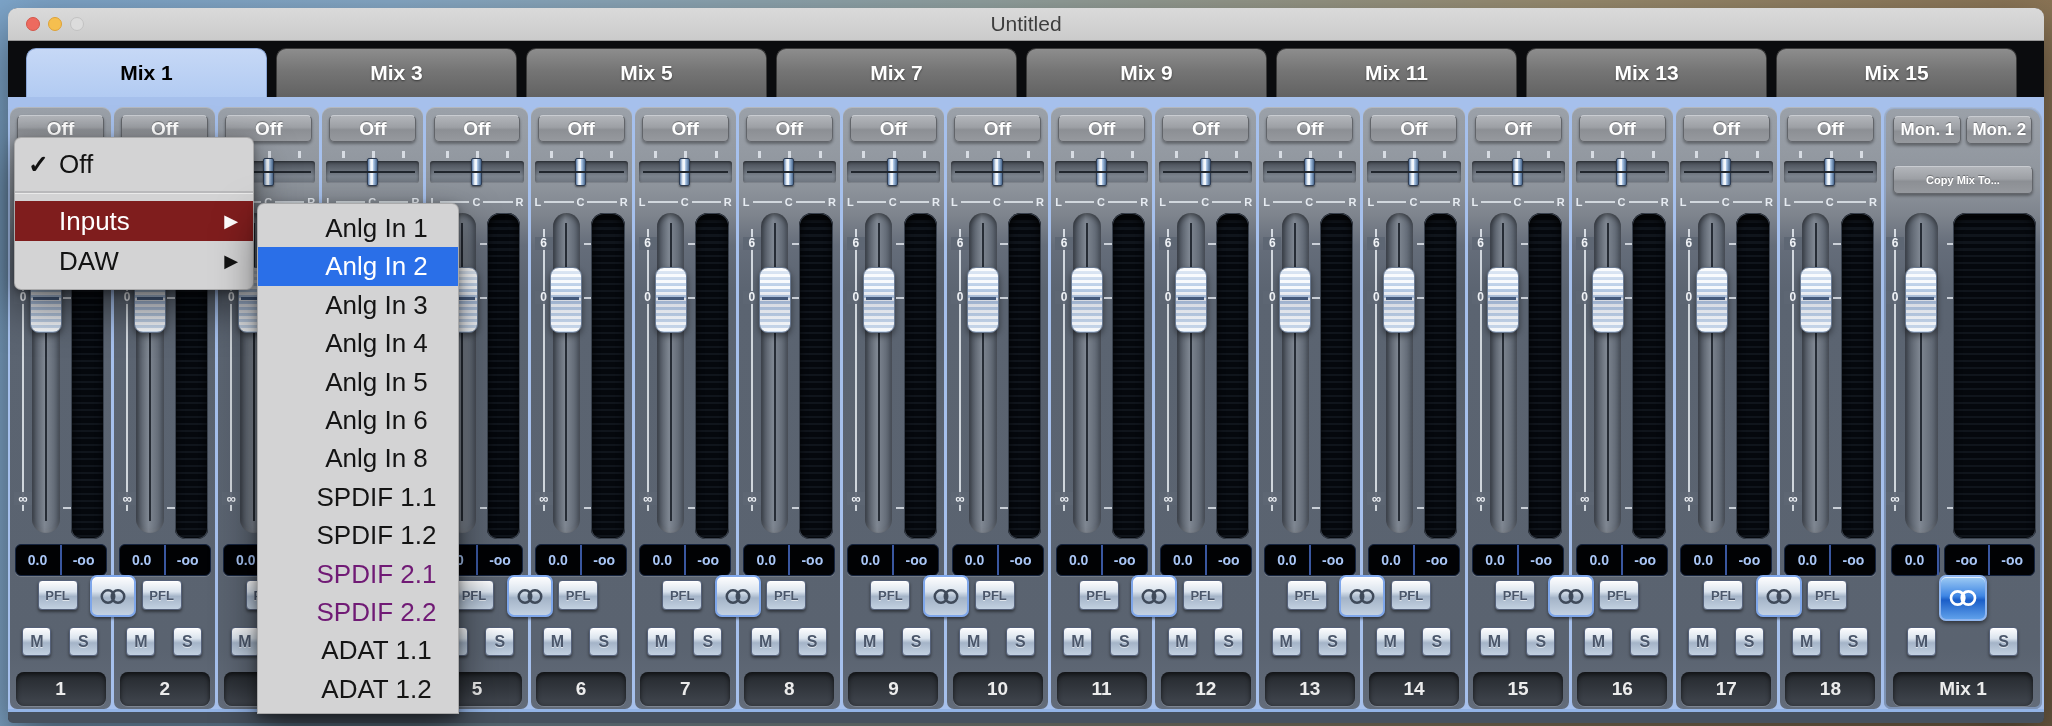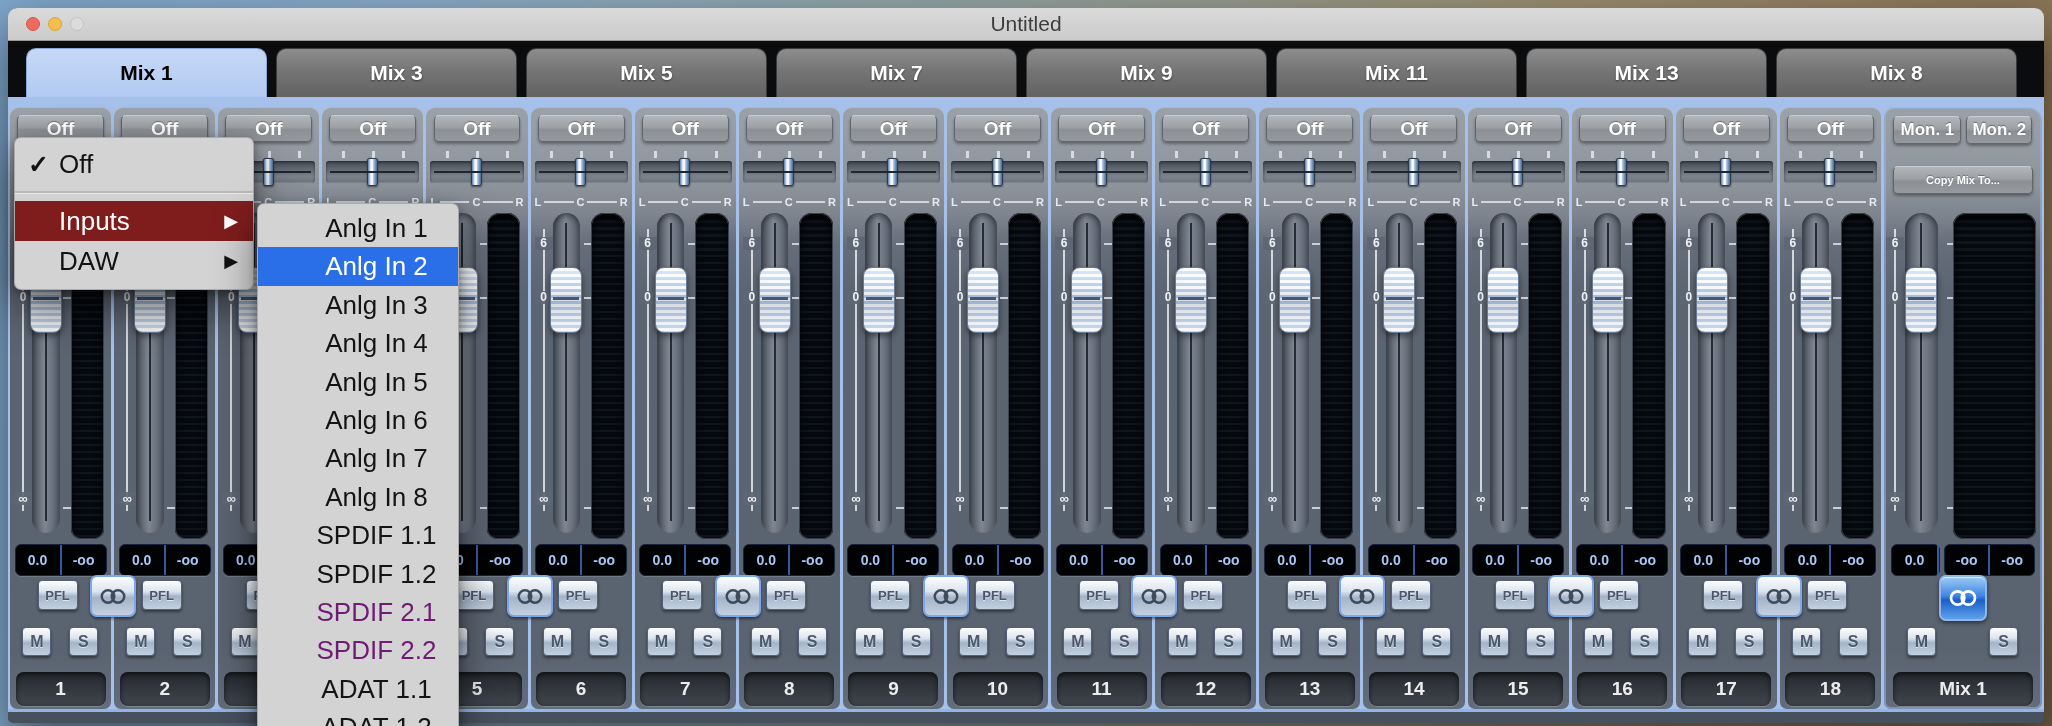--- a/index.html
+++ b/index.html
@@ -164,21 +164,21 @@
   </div>
 
   <div class="tabbar">
       <div class="tab selected">Mix 1</div>
       <div class="tab">Mix 3</div>
       <div class="tab">Mix 5</div>
       <div class="tab">Mix 7</div>
       <div class="tab">Mix 9</div>
       <div class="tab">Mix 11</div>
       <div class="tab">Mix 13</div>
-      <div class="tab">Mix 8</div>
+      <div class="tab">Mix 15</div>
     </div>
 
   <div class="strips">
 
     <div class="strip pair-left">
     <button class="btn-gray off">Off</button>
     <div class="pan-ticks">
           <i></i>
           <i></i>
           <i></i>
@@ -969,21 +969,20 @@
     <div class="mi hl"><span>Inputs</span><span class="arrow">▶</span></div>
     <div class="mi"><span>DAW</span><span class="arrow">▶</span></div>
   </div>
 <div class="menu" id="menu2">
     <div class="smi">Anlg In 1</div>
     <div class="smi hl">Anlg In 2</div>
     <div class="smi">Anlg In 3</div>
     <div class="smi">Anlg In 4</div>
     <div class="smi">Anlg In 5</div>
     <div class="smi">Anlg In 6</div>
-    <div class="smi">Anlg In 7</div>
     <div class="smi">Anlg In 8</div>
     <div class="smi">SPDIF 1.1</div>
     <div class="smi">SPDIF 1.2</div>
     <div class="smi dis">SPDIF 2.1</div>
     <div class="smi dis">SPDIF 2.2</div>
     <div class="smi">ADAT 1.1</div>
     <div class="smi">ADAT 1.2</div>
   </div>
 
 </body></html>

